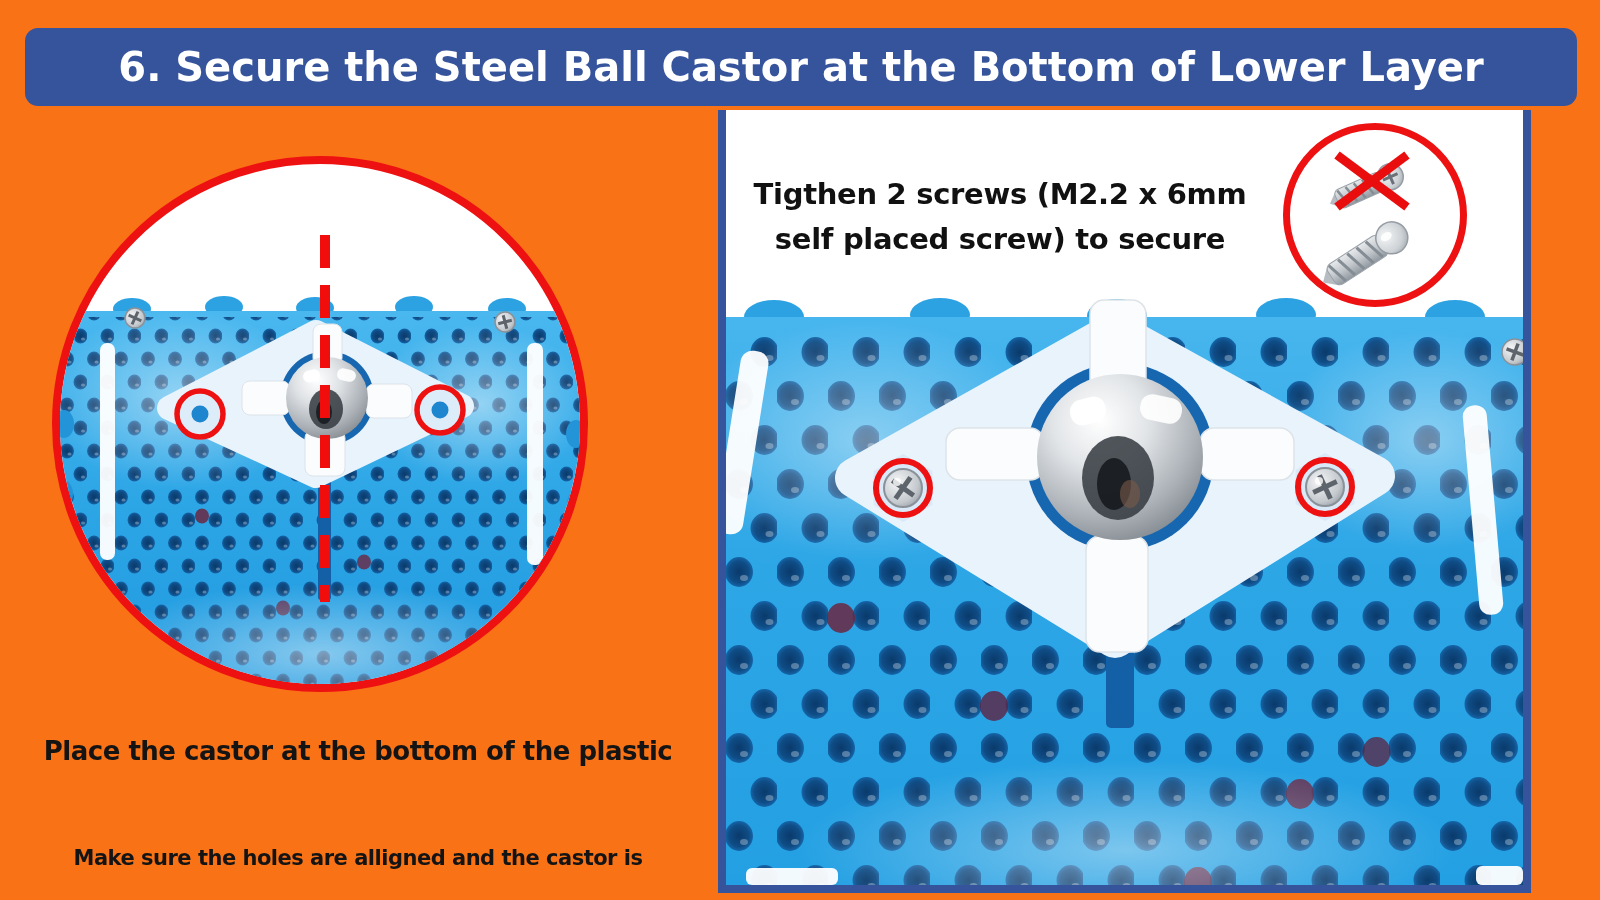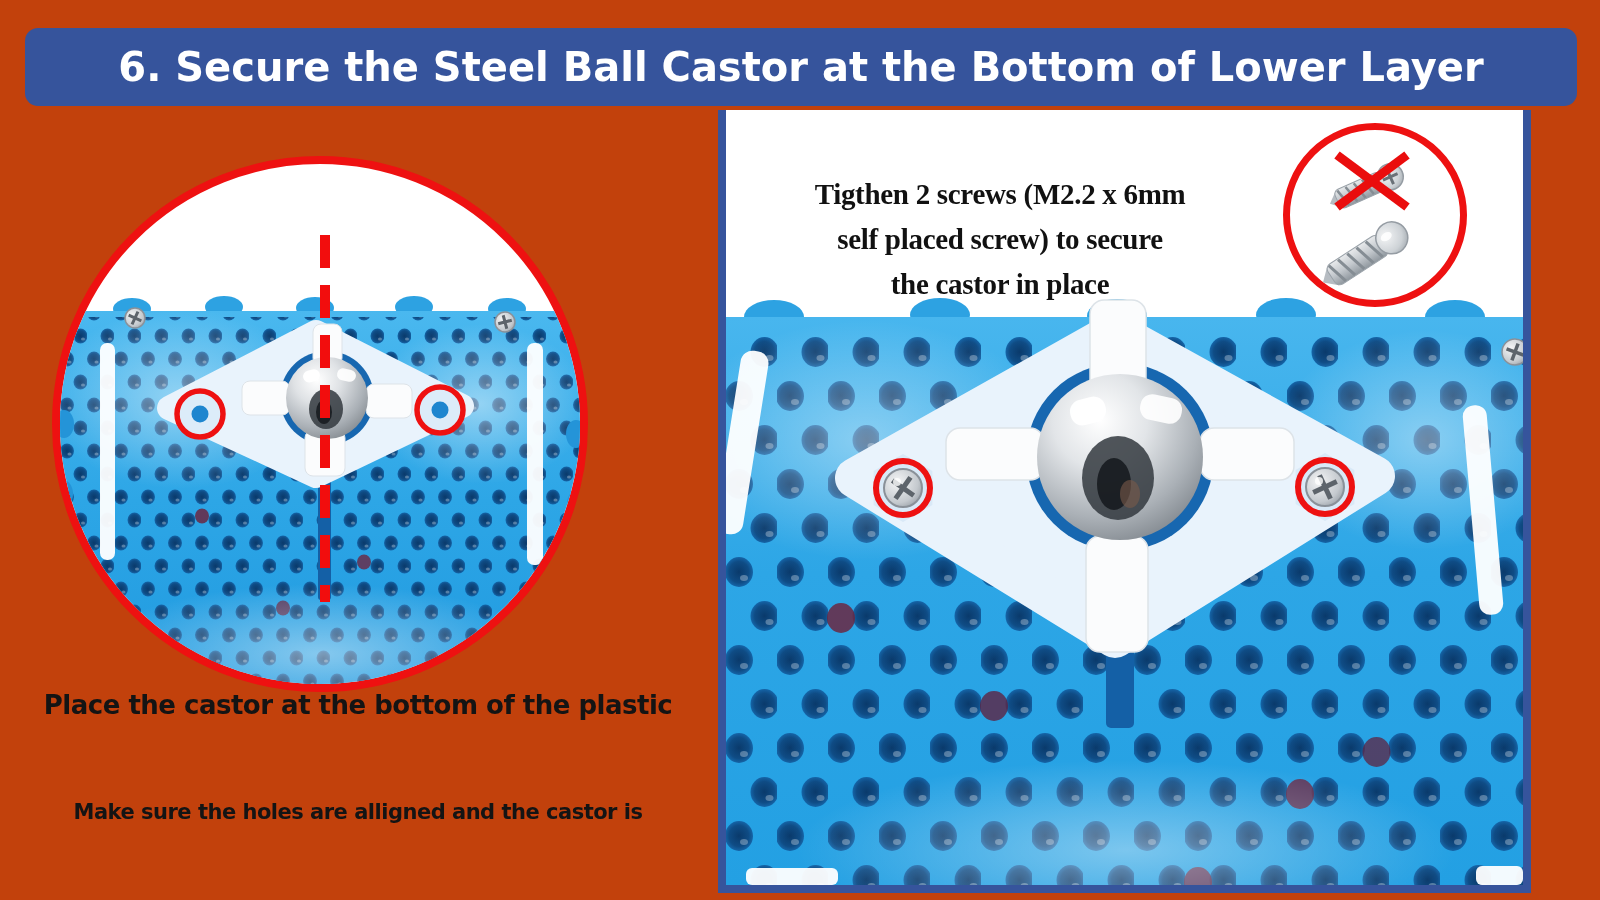--- a/index.html
+++ b/index.html
@@ -1,37 +1,37 @@
 <!DOCTYPE html>
 <html><head>
 <meta charset="utf-8">
 <style>
   html,body{margin:0;padding:0;background:#ffffff;}
   body{width:1600px;height:900px;overflow:hidden;position:relative;
        font-family:"DejaVu Sans","Liberation Sans",sans-serif;}
-  .page{position:absolute;left:0;top:0;width:1600px;height:900px;background:#c2410c;}
+  .page{position:absolute;left:0;top:0;width:1600px;height:900px;background:#f97316;}
 
   .header{position:absolute;left:25px;top:28px;width:1552px;height:78px;
           background:#36549c;border-radius:13px;display:flex;align-items:center;justify-content:center;}
   .header .title{color:#ffffff;font-size:40px;font-weight:700;white-space:nowrap;letter-spacing:0px;}
 
   .left-figure{position:absolute;left:52px;top:156px;width:520px;height:520px;
                border:8px solid #ee1111;border-radius:50%;overflow:hidden;background:#ffffff;}
   .left-figure svg{display:block;}
 
   .caption{position:absolute;left:0px;width:716px;text-align:center;color:#141414;font-weight:700;}
-  .caption div{white-space:nowrap;}
+  .caption div{white-space:nowrap;margin-top:46px;}
   .caption-1{top:682px;font-size:26px;line-height:46px;letter-spacing:-0.5px;}
   .caption-2{top:792px;font-size:21px;line-height:41px;letter-spacing:-0.5px;}
 
   .right-panel{position:absolute;left:718px;top:110px;width:797px;height:775px;background:#ffffff;
                border-left:8px solid #36549c;border-right:8px solid #36549c;border-bottom:8px solid #36549c;}
   .right-panel .photo{position:absolute;left:0;top:0;}
   .instruction{position:absolute;left:12px;top:62px;width:524px;text-align:center;color:#111111;
-               font-size:29px;font-weight:700;line-height:45px;letter-spacing:-0.3px;font-family:Liberation Serif, serif;}
+               font-size:29px;font-weight:700;line-height:45px;letter-spacing:-0.3px;}
   .instruction div{white-space:nowrap;}
   .inset{position:absolute;left:557px;top:13px;width:170px;height:170px;border:7px solid #ee1111;
          border-radius:50%;background:#ffffff;overflow:hidden;}
 </style>
 </head>
 <body>
 
 <div class="page">
 
   <div class="header">
@@ -247,21 +247,20 @@
         <circle cx="599" cy="377" r="19" fill="url(#headR)" stroke="#8a9199" stroke-width="2"></circle>
         <path d="M586 377 H612 M599 364 V390" stroke="#5d646b" stroke-width="5" transform="rotate(-25 599 377)"></path>
         <circle cx="593" cy="371" r="4" fill="#ffffff" opacity="0.8"></circle>
       </g>
       <circle cx="599" cy="377" r="27" fill="none" stroke="#ee1111" stroke-width="6"></circle>
     </svg>
 
     <div class="instruction">
       <div>Tigthen 2 screws (M2.2 x 6mm</div>
       <div>self placed screw) to secure</div>
-      <div>the castor in place</div>
     </div>
 
     <div class="inset">
       <svg width="170" height="170" viewBox="0 0 170 170">
         <defs>
           <linearGradient id="shank" x1="0" y1="0" x2="0" y2="1">
             <stop offset="0" stop-color="#e8eaec"></stop>
               <stop offset="0.5" stop-color="#c3c8cd"></stop>
               <stop offset="1" stop-color="#8f979e"></stop>
           </linearGradient>

